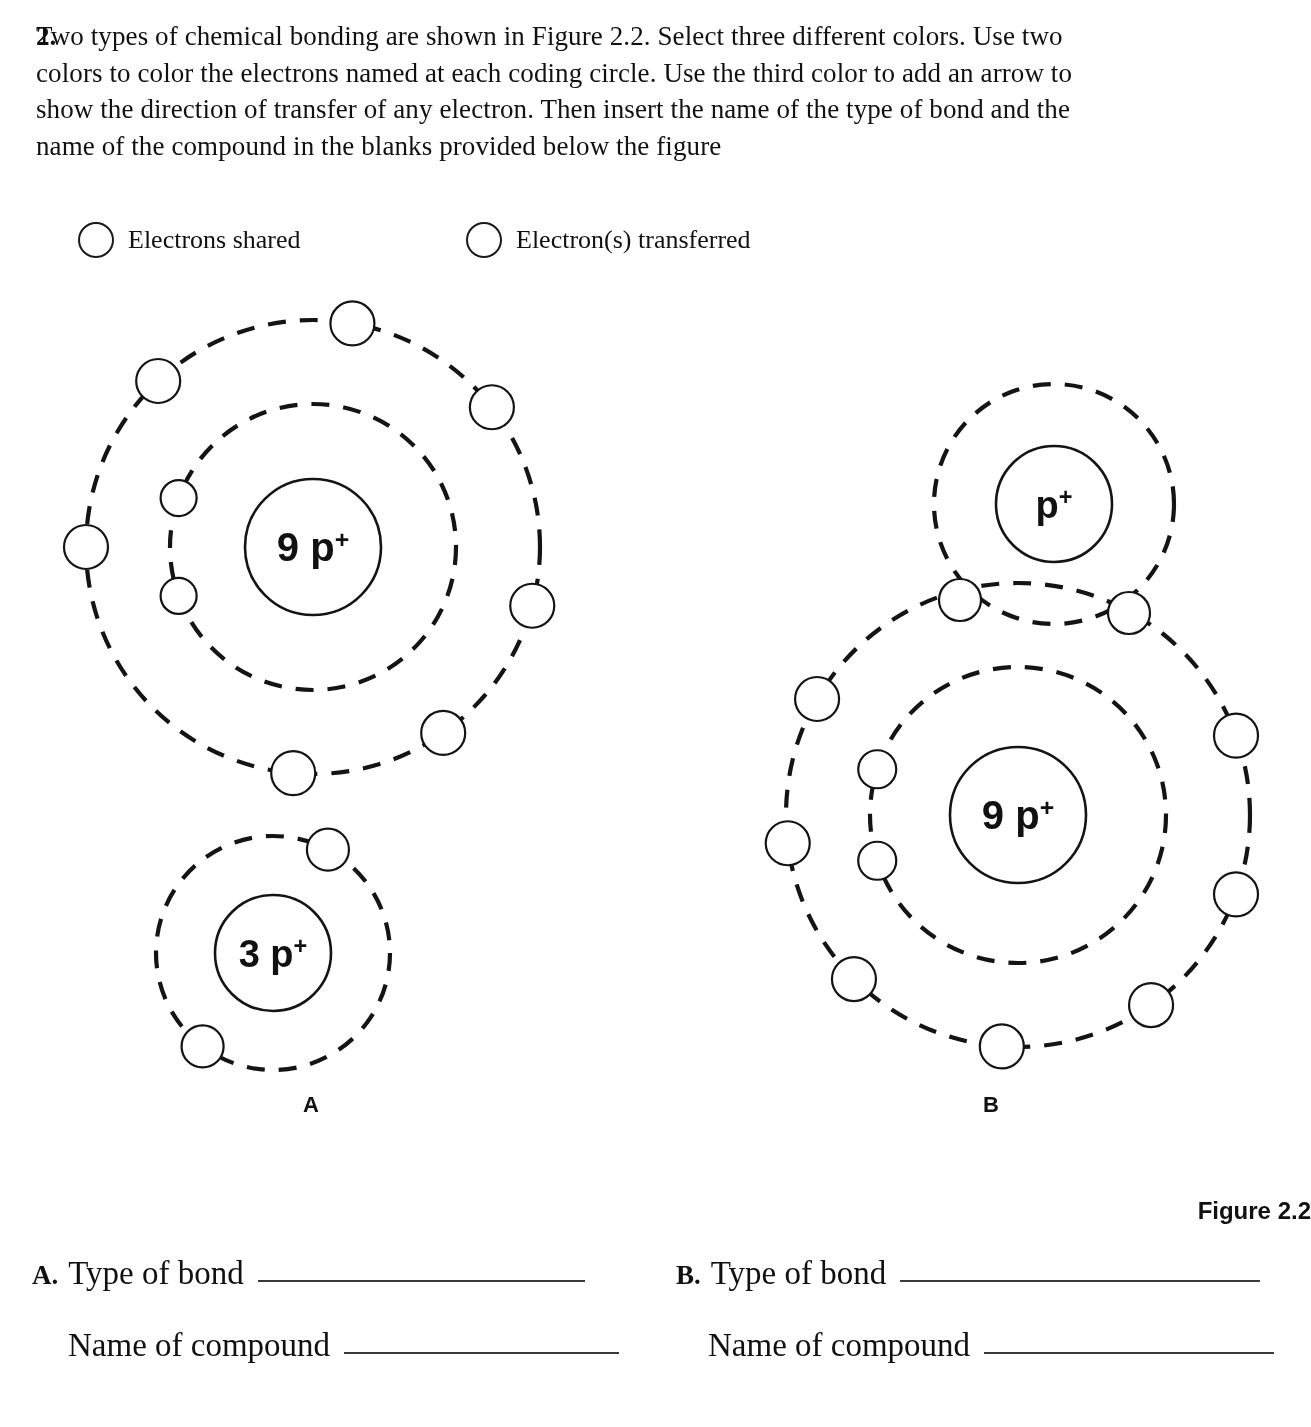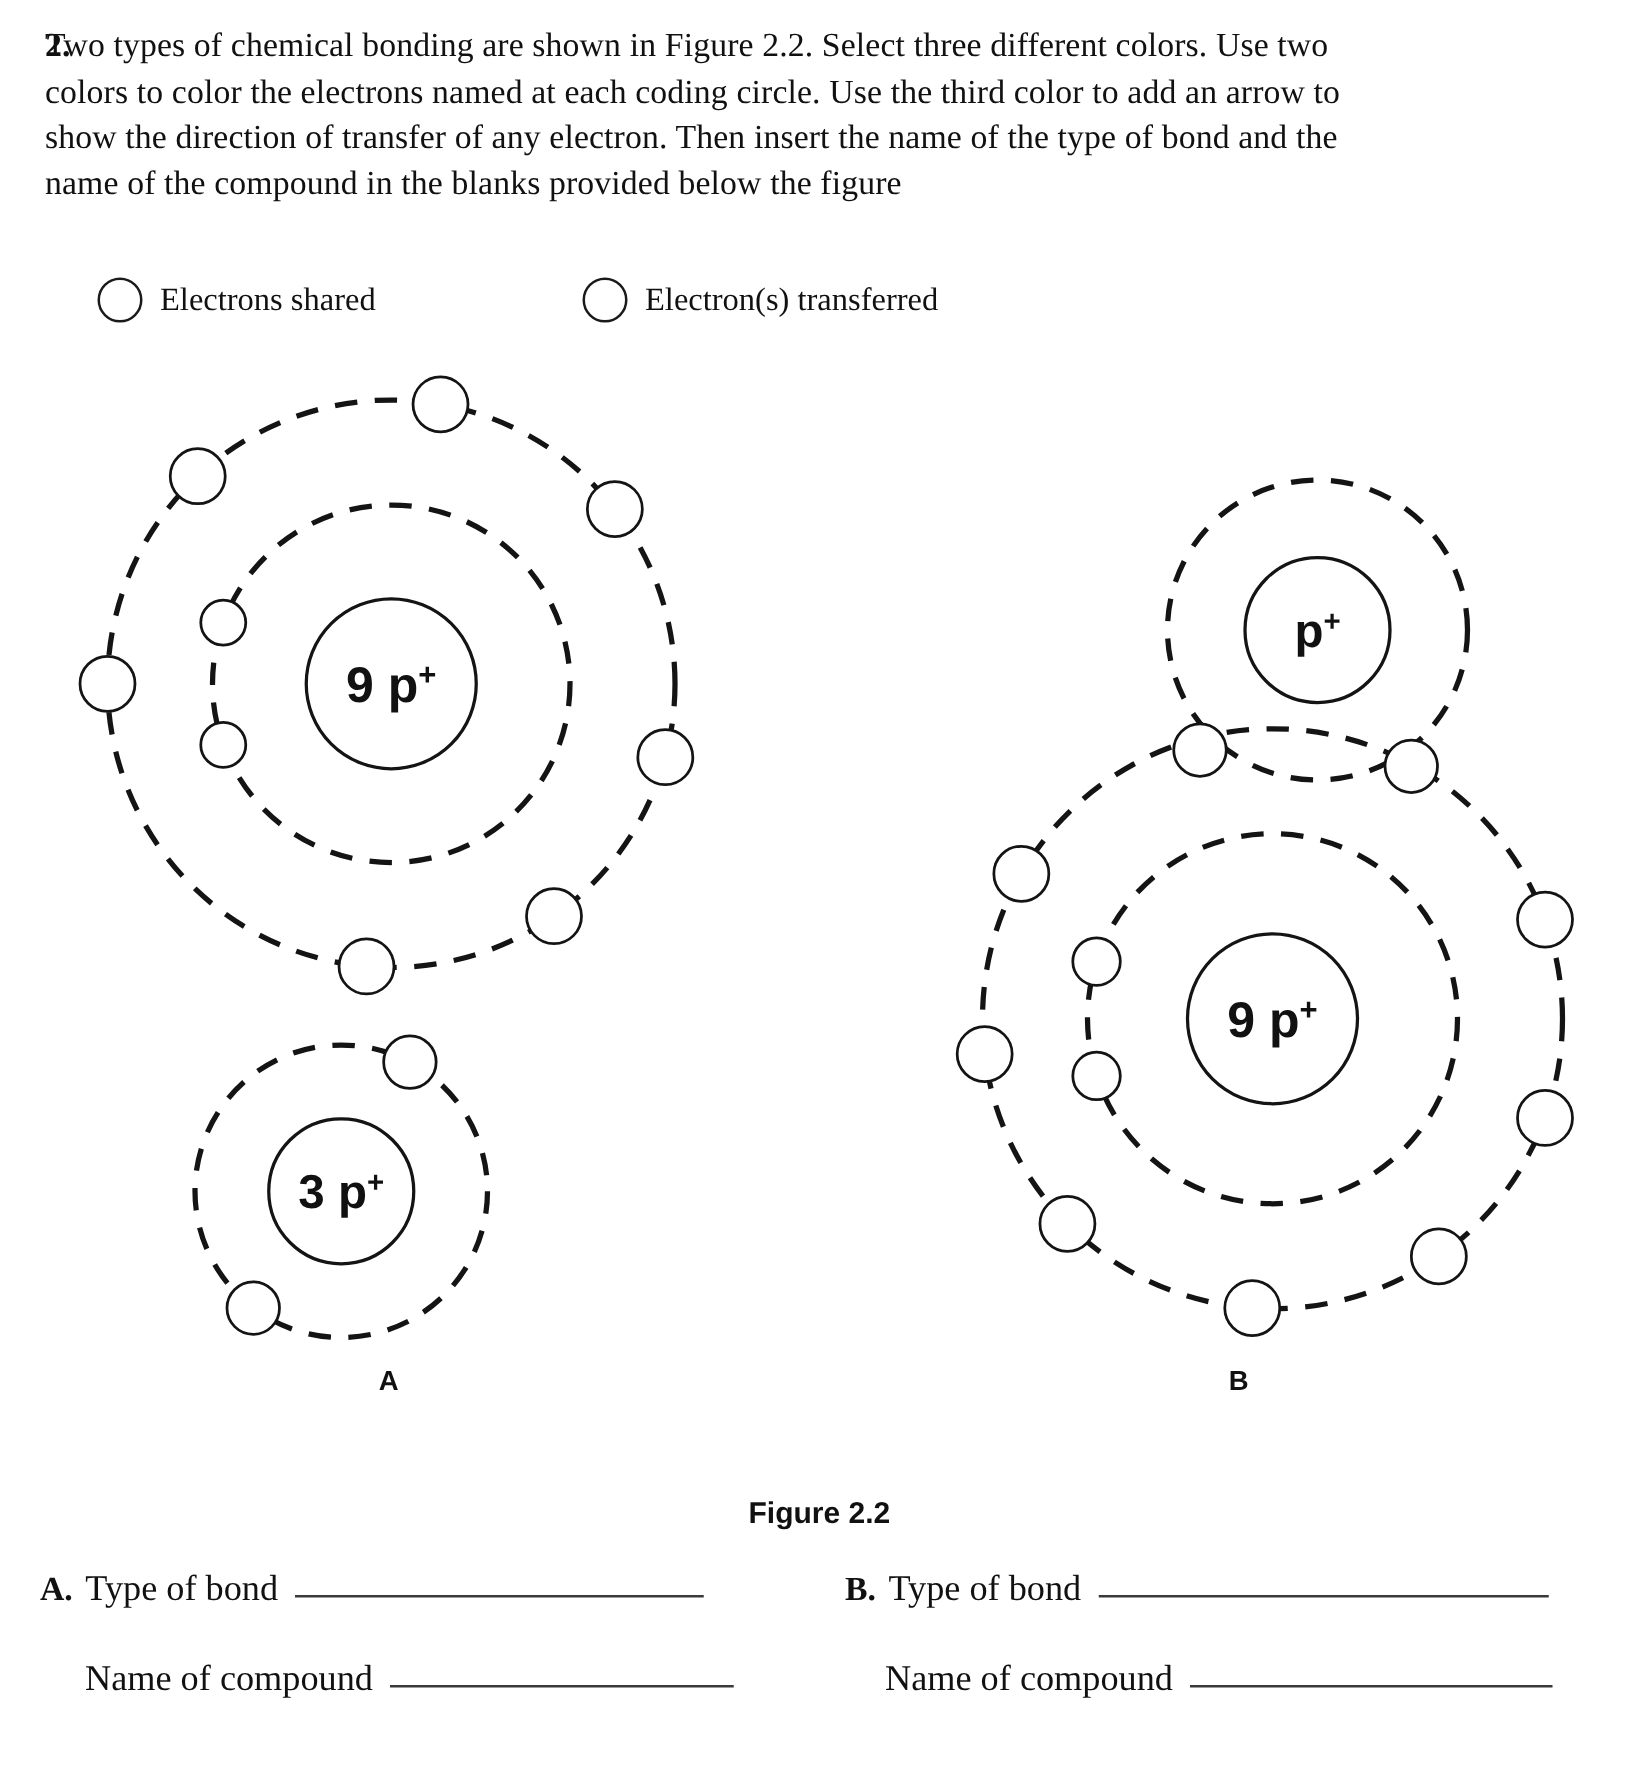--- a/index.html
+++ b/index.html
@@ -47,32 +47,32 @@
   
   .panel-letter{
     position:absolute; font-family:"Liberation Sans", sans-serif;
     font-weight:bold; font-size:22px; color:#111;
   }
   #panel-letter-a{left:303px; top:1092px;}
   #panel-letter-b{left:983px; top:1092px;}
 
   
   #figure-caption{
-    position:absolute; left:0; top:1197px; width:1311px; text-align:center;
+    position:absolute; left:0; top:1197px; width:1311px; text-align:right;
     font-family:"Liberation Sans", sans-serif; font-weight:bold; font-size:24px;
   }
 
   
   #answers{position:absolute;left:0;top:1255px;width:1311px;height:172px;}
   .answer-row{position:absolute; display:flex; align-items:baseline;}
   .ans-prefix{
     font-weight:bold; font-size:27px; font-family:"Liberation Serif", serif;
     margin-right:10px;
   }
-  .ans-label{font-size:29px; font-family:"Liberation Serif", serif; white-space:nowrap;}
+  .ans-label{font-size:33px; font-family:"Liberation Serif", serif; white-space:nowrap;}
   .ans-line{
     display:inline-block; border-bottom:2.4px solid #3a3a3a;
     margin-left:14px; position:relative; top:-2px;
   }
 
   #ans-a-bond{left:32px; top:0px;}
   #ans-a-bond .ans-line{width:327px;}
   #ans-b-bond{left:676px; top:0px;}
   #ans-b-bond .ans-line{width:360px;}
   #ans-a-compound{left:68px; top:72px;}

